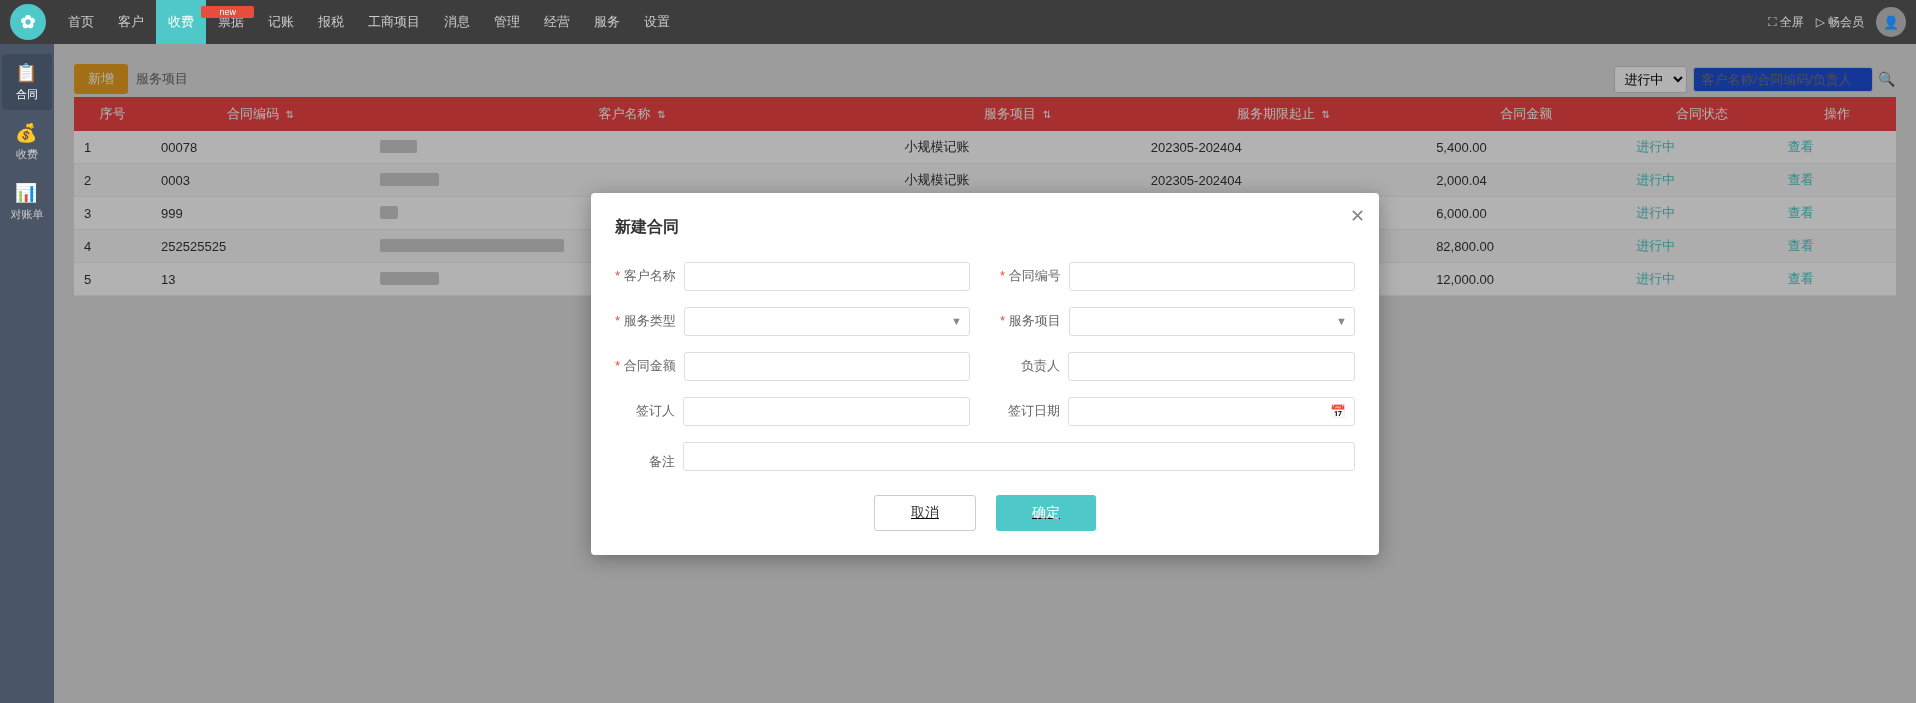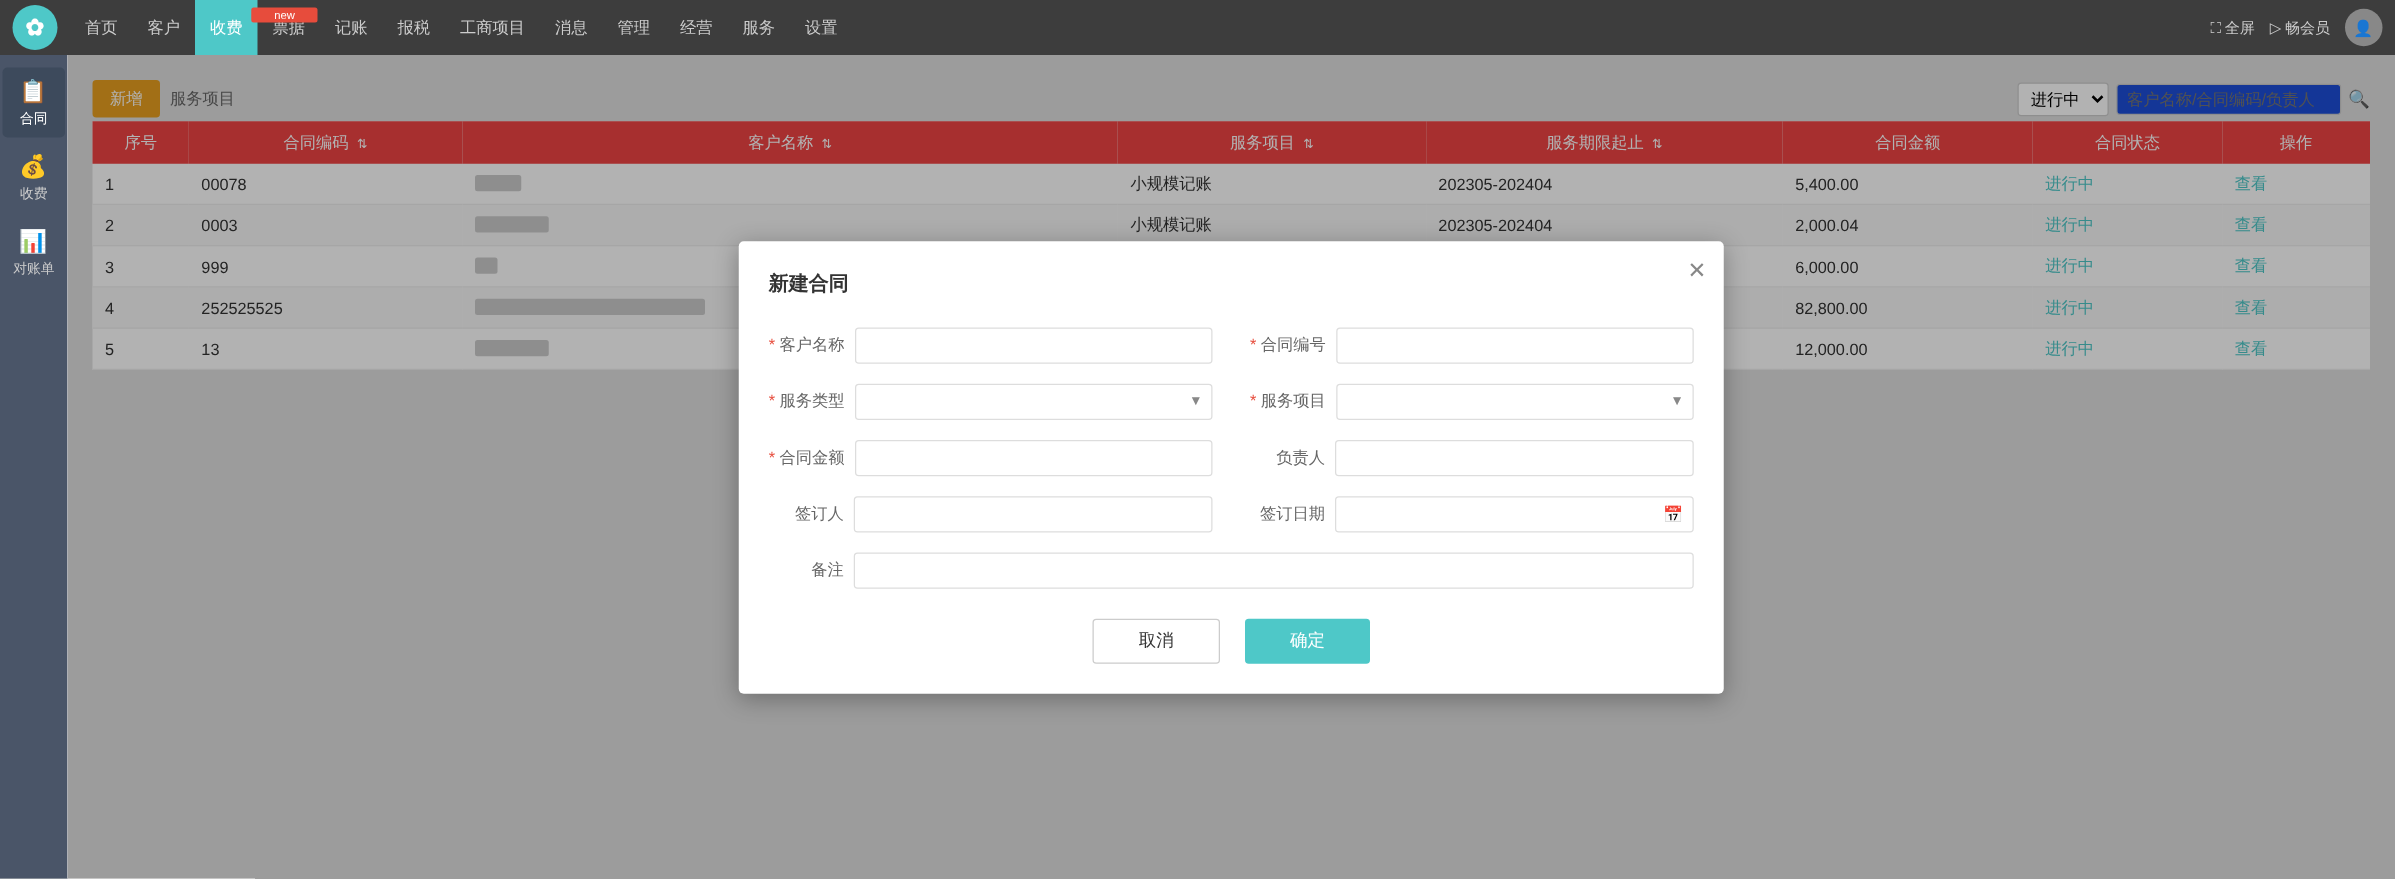--- a/index.html
+++ b/index.html
@@ -275,28 +275,30 @@
     }
     .select-arrow {
       position: absolute;
       right: 8px;
       pointer-events: none;
       color: #888;
       font-size: 11px;
     }
     .full-row {
       grid-column: 1 / -1;
+      align-items: flex-end;
     }
 
     
     .modal-footer {
       display: flex;
       justify-content: center;
       gap: 20px;
       margin-top: 24px;
+      text-decoration: underline;
     }
     .btn-cancel {
       background: white;
       border: 1px solid #ccc;
       color: #333;
       padding: 8px 36px;
       border-radius: 3px;
       cursor: pointer;
       font-size: 14px;
     }

